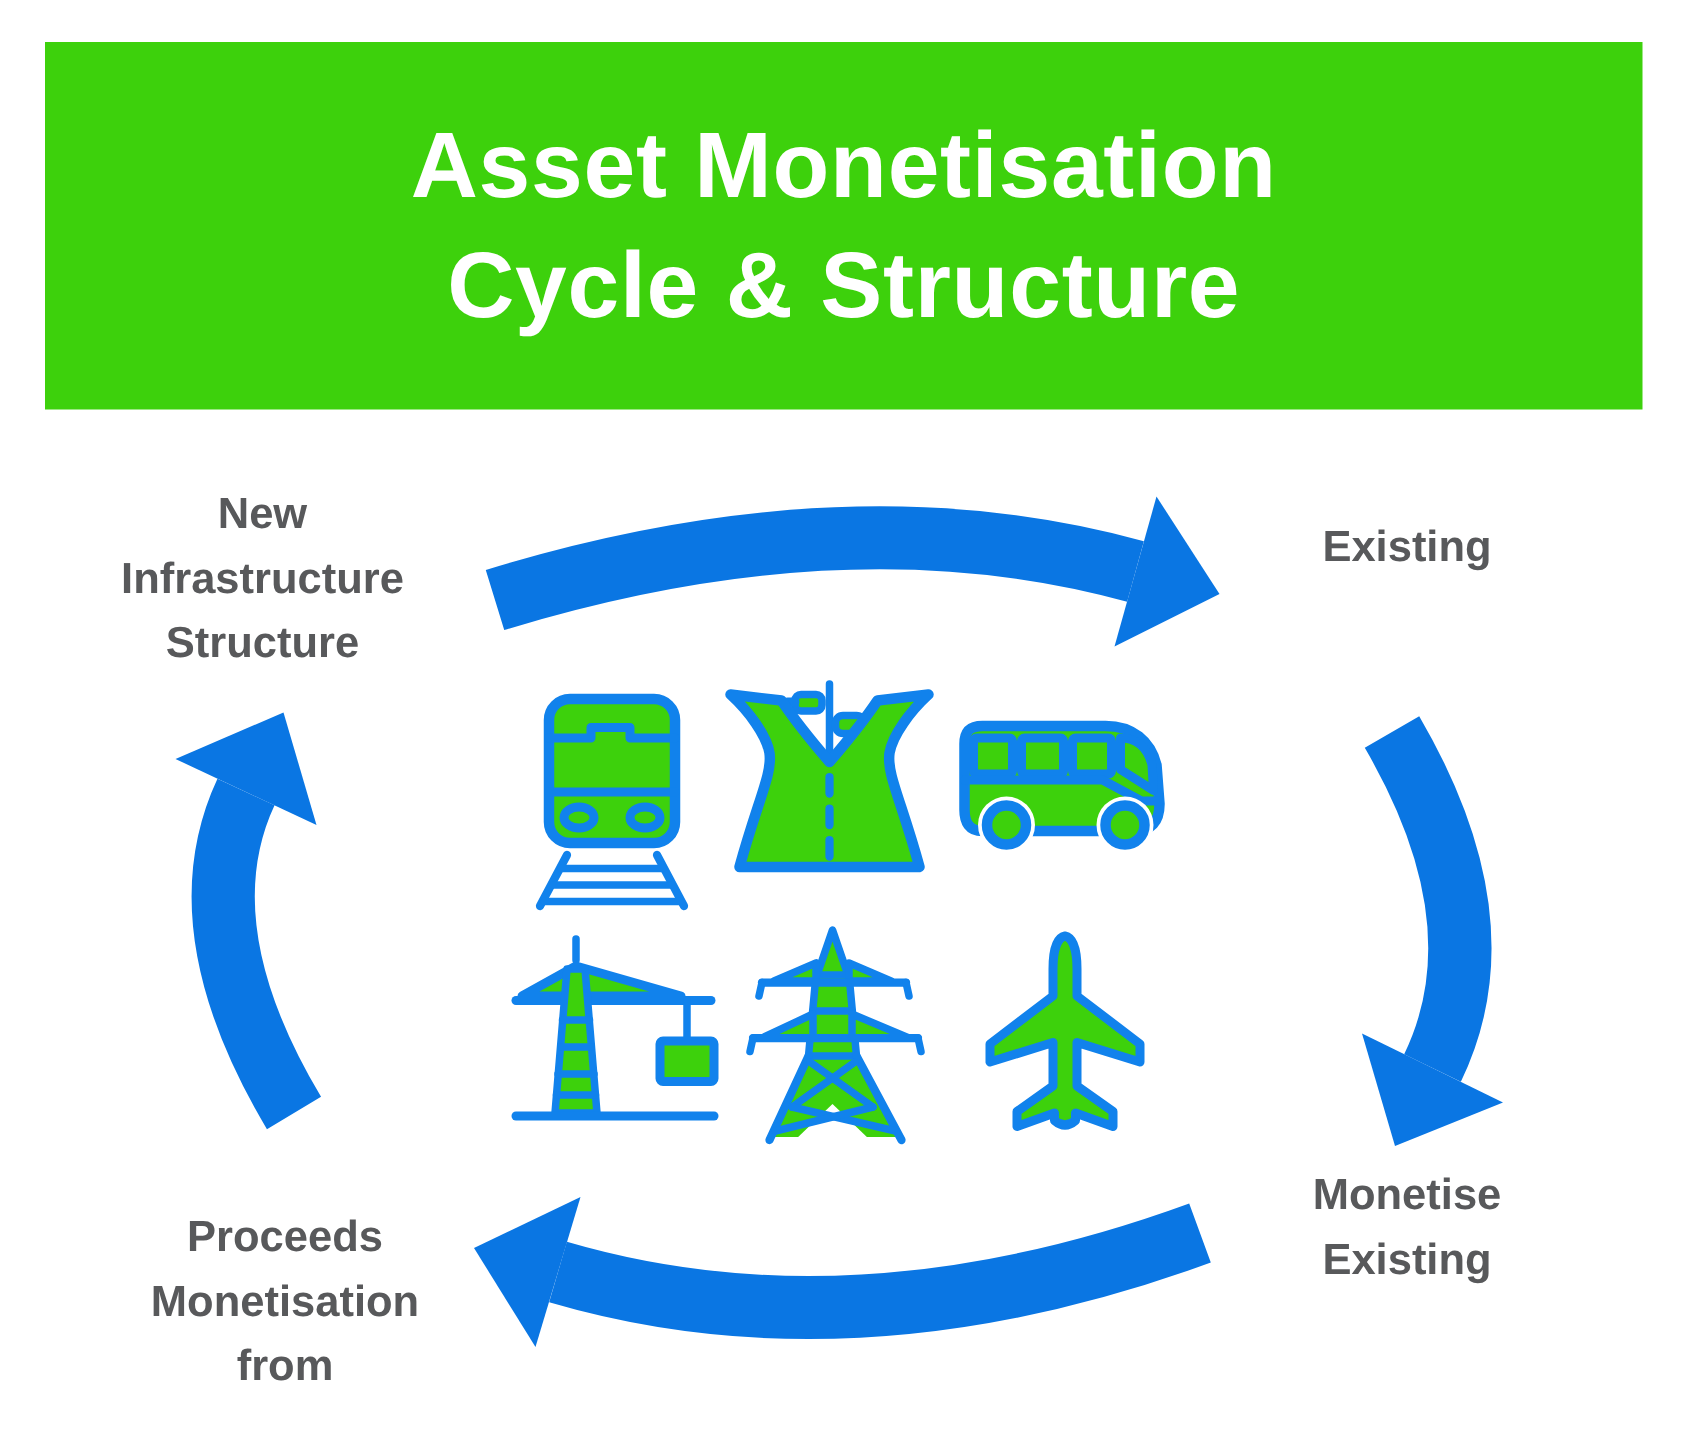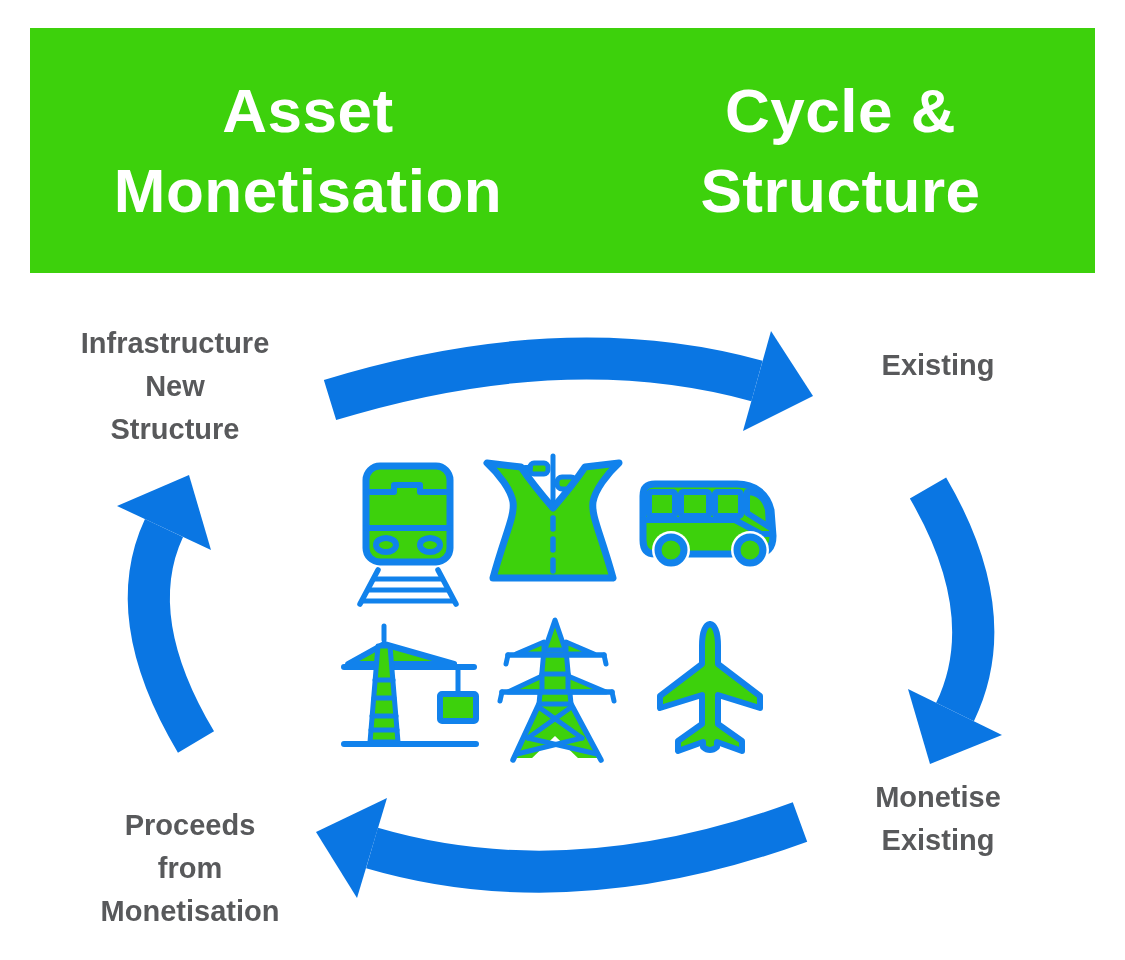--- a/index.html
+++ b/index.html
@@ -1,21 +1,21 @@
 <!DOCTYPE html>
 <html><head>
 <meta charset="utf-8">
 <style>
   html,body{margin:0;padding:0;background:#ffffff;}
   body{width:1125px;height:960px;font-family:"Liberation Sans", sans-serif;}
   .stage{position:relative;width:1125px;height:960px;background:#ffffff;overflow:hidden;}
   .banner{
     position:absolute;left:30px;top:28px;width:1065px;height:245px;
     background:#3dd10c;color:#ffffff;
-    display:flex;flex-direction:row;align-items:center;justify-content:center;
+    display:flex;flex-direction:column;align-items:center;justify-content:center;
     font-weight:bold;font-size:62px;line-height:80px;text-align:center;letter-spacing:0.5px;
   }
   .node{
     position:absolute;font-weight:bold;color:#58595b;
     font-size:29px;line-height:43px;text-align:center;
   }
   .node-nw{left:45px;top:322px;width:260px;}
   .node-ne{left:818px;top:344px;width:240px;}
   .node-se{left:818px;top:776px;width:240px;}
   .node-sw{left:60px;top:804px;width:260px;}
@@ -124,33 +124,33 @@
       <line x1="28" y1="122" x2="97" y2="138" stroke-width="5"></line>
       <line x1="82" y1="122" x2="17" y2="138" stroke-width="5"></line>
     </g>
 
     <g transform="translate(654,620)" stroke="#1182ec" fill="none" stroke-linecap="round" stroke-linejoin="round">
       <path d="M56 4 C61 5 64 13 64 26 L64 44 L106 76 L106 88 L64 75 L64 104 L88 121 L88 131 L63 122 L63 127 Q56 133 49 127 L49 122 L24 131 L24 121 L48 104 L48 75 L6 88 L6 76 L48 44 L48 26 C48 13 51 5 56 4 Z" fill="#3dd10c" stroke-width="6"></path>
     </g>
   </svg>
 
   <div class="node node-nw">
+    <div>New</div>
     <div>Infrastructure</div>
-    <div>New</div>
     <div>Structure</div>
   </div>
 
   <div class="node node-ne">
     <div>Existing</div>
   </div>
 
   <div class="node node-se">
     <div>Monetise</div>
     <div>Existing</div>
   </div>
 
   <div class="node node-sw">
     <div>Proceeds</div>
+    <div>Monetisation</div>
     <div>from</div>
-    <div>Monetisation</div>
   </div>
 
 </div>
 
 </body></html>

